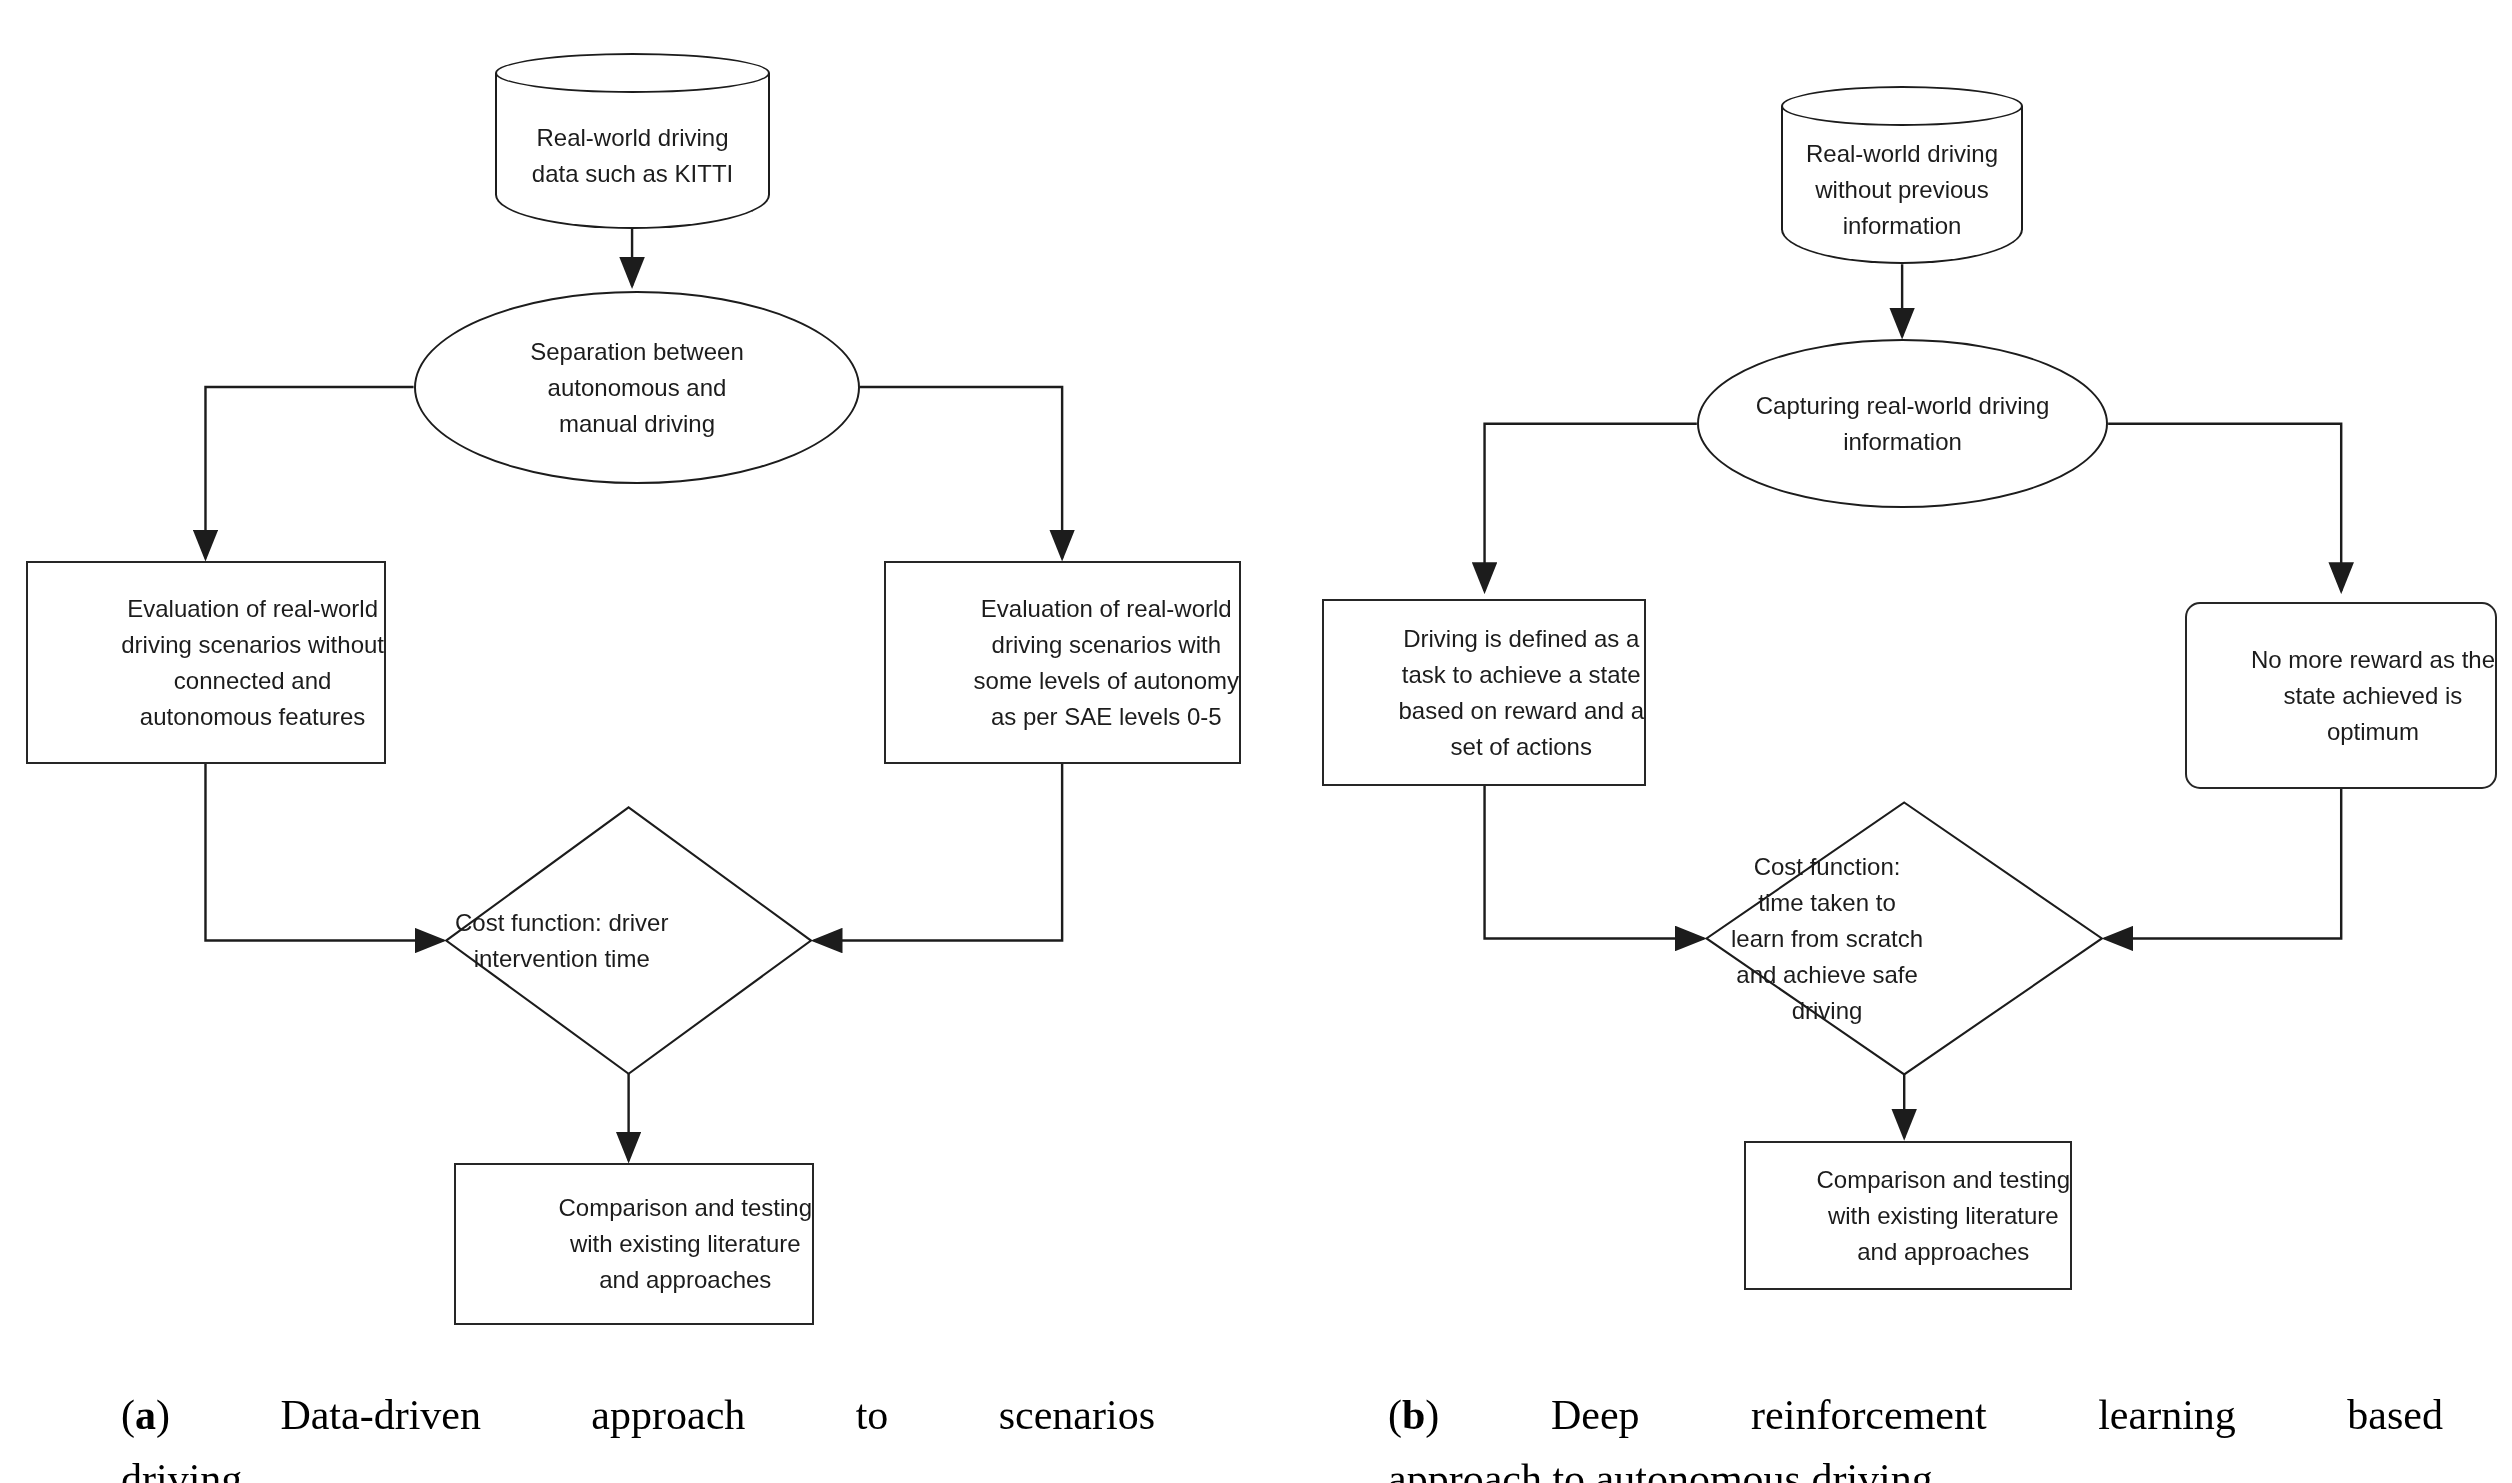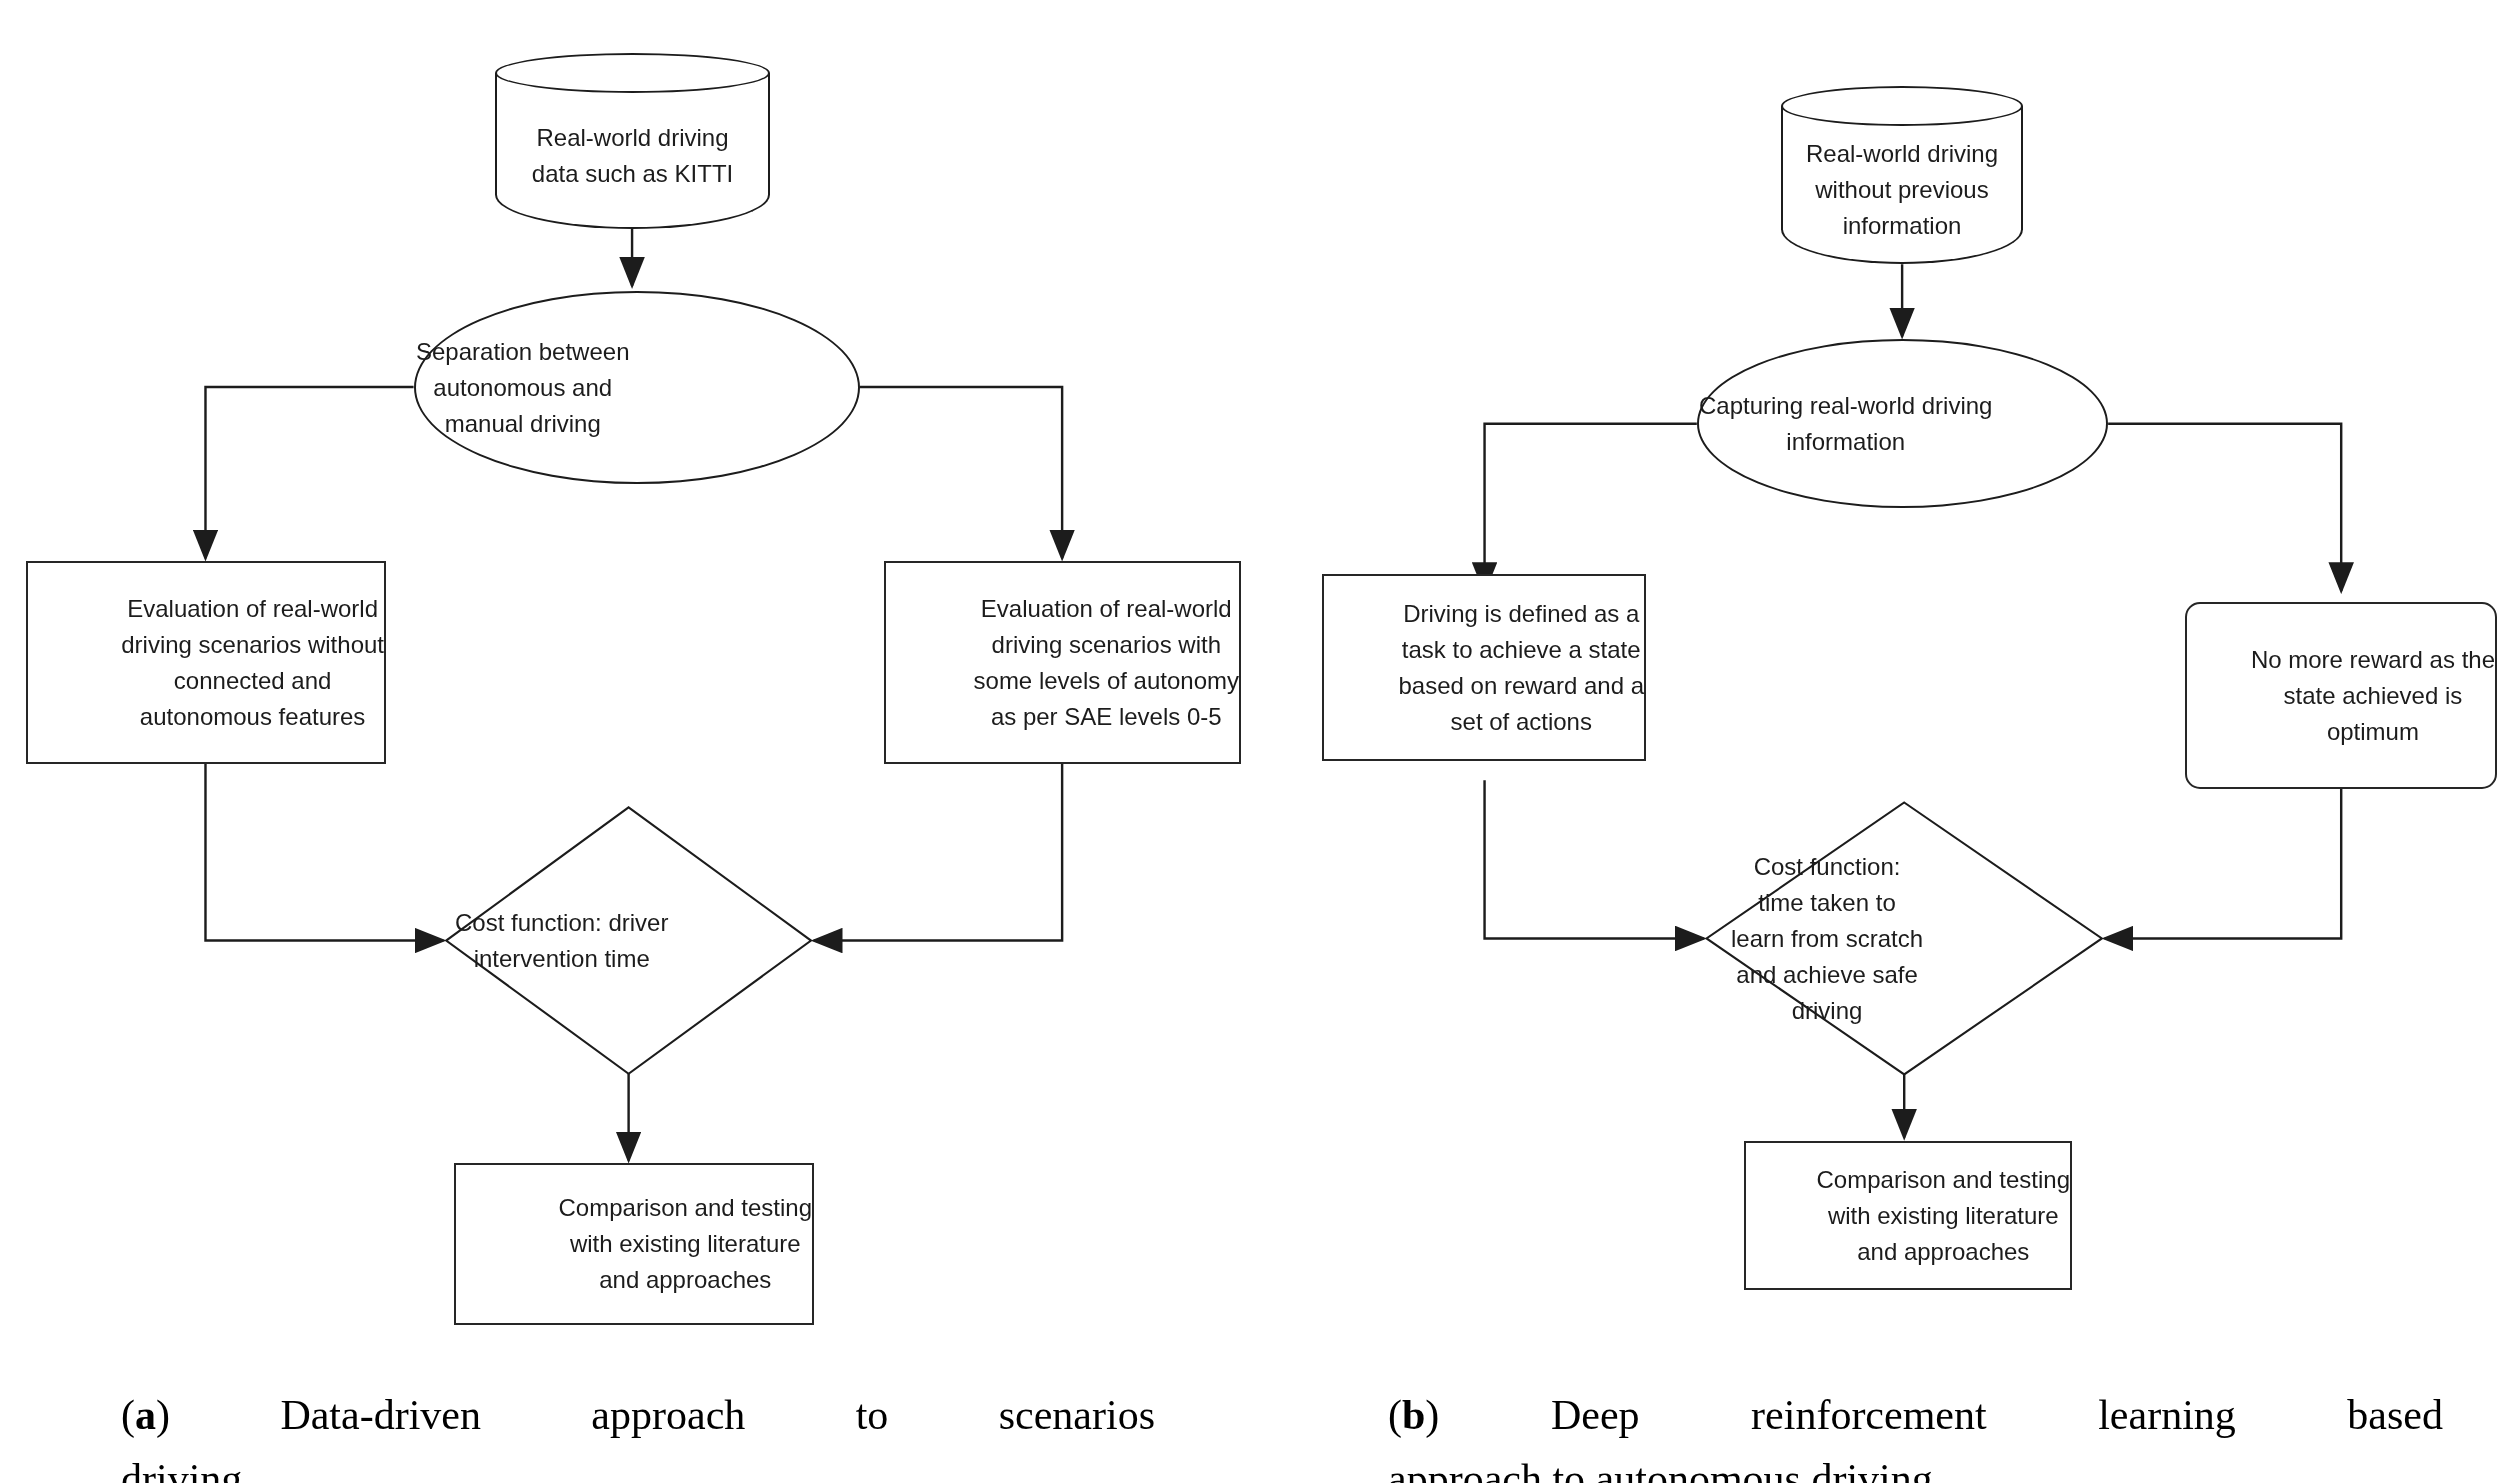--- a/index.html
+++ b/index.html
@@ -15,21 +15,21 @@
     font-size:24px; line-height:36px; color:var(--ink);
   }
 
   .box{
     position:absolute; border:2.8px solid #262626; background:#fff;
     display:flex; align-items:center; justify-content:flex-end;
     box-sizing:border-box;
   }
   .ellipse{
     position:absolute; border:2.1px solid var(--ink); border-radius:50%;
-    background:#fff; display:flex; align-items:center; justify-content:flex-start;
+    background:#fff; display:flex; align-items:center; justify-content:center;
     box-sizing:border-box;
   }
   .cylinder{ position:absolute; }
   .cyl-top{
     position:absolute; left:0; right:0; top:0; height:40px;
     border:2.1px solid var(--ink); border-radius:50%; background:#fff;
     box-sizing:border-box; z-index:1;
   }
   .cyl-body{
     position:absolute; left:0; right:0; top:20px; bottom:0;
@@ -135,21 +135,21 @@
     <div class="node-text">Real-world driving
 without previous
 information</div>
   </div>
 
   <div class="ellipse" style="left:1697px; top:321px; width:411px; height:169px;">
     <div class="node-text">Capturing real-world driving
 information</div>
   </div>
 
-  <div class="box" style="left:1322px; top:556px; width:324px; height:187px;">
+  <div class="box" style="left:1322px; top:581px; width:324px; height:187px;">
     <div class="node-text">Driving is defined as a
 task to achieve a state
 based on reward and a
 set of actions</div>
   </div>
 
   <div class="box" style="left:2185px; top:584px; width:312px; height:187px;border-radius:15px;">
     <div class="node-text">No more reward as the
 state achieved is
 optimum</div>

